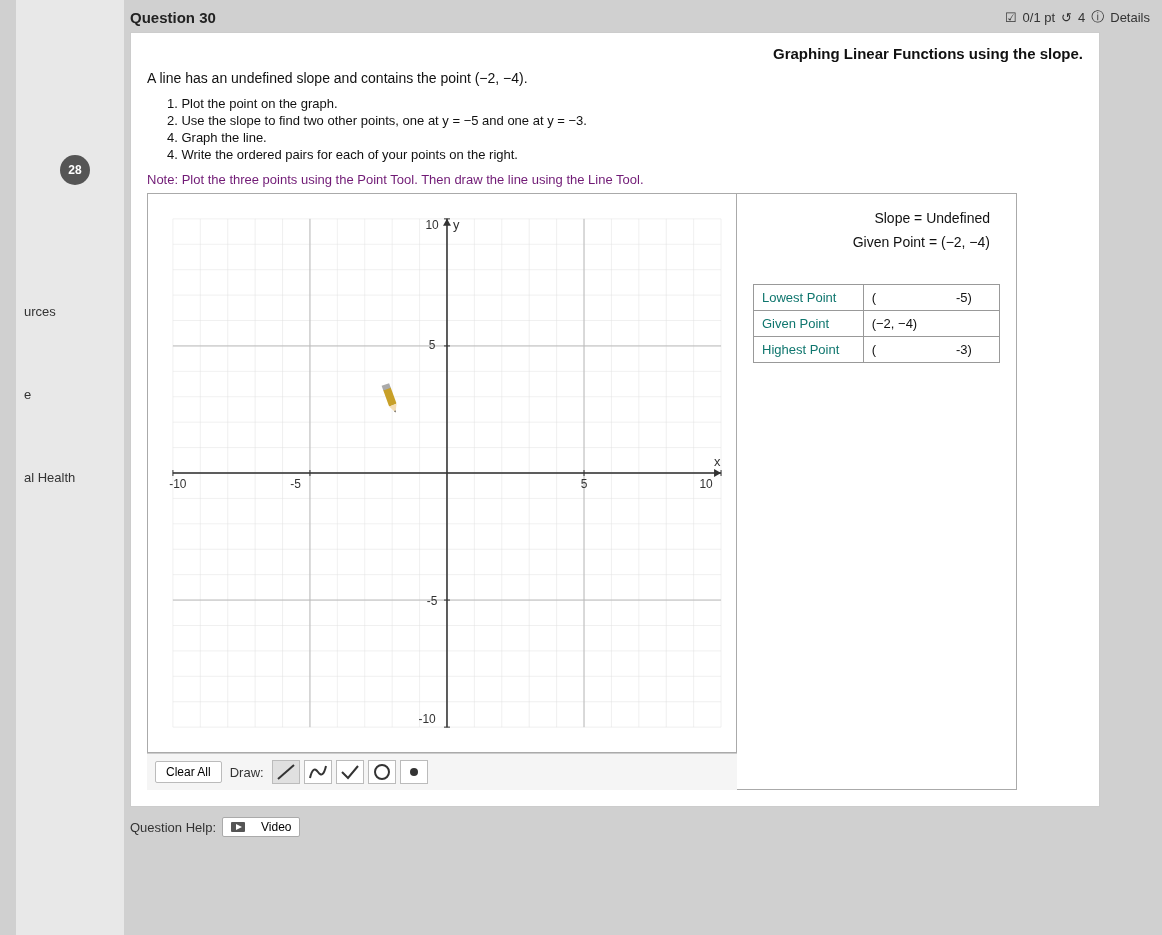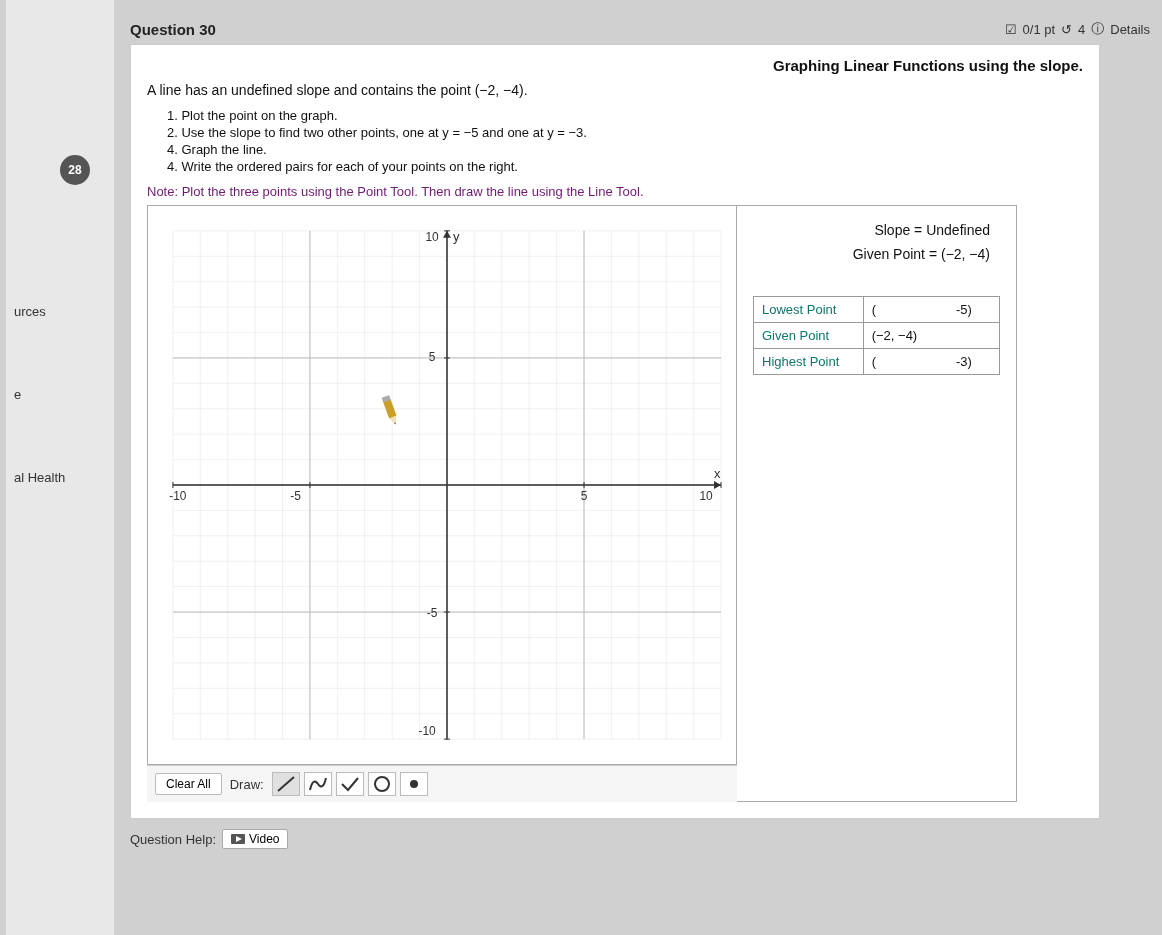--- a/index.html
+++ b/index.html
@@ -7,21 +7,21 @@
       background: #d0d0d0;
       font-family: Arial, sans-serif;
       font-size: 14px;
       width: 1162px;
       min-height: 935px;
       position: relative;
     }
 
     .left-sidebar {
       position: absolute;
-      left: 6px;
+      left: 16px;
       top: 0;
       width: 108px;
       height: 935px;
       background: #e8e8e8;
       display: flex;
       flex-direction: column;
       align-items: flex-start;
       padding-top: 300px;
     }
 
@@ -43,21 +43,21 @@
       display: flex;
       align-items: center;
       justify-content: center;
       font-size: 12px;
       font-weight: bold;
     }
 
     .main-content {
       position: absolute;
       left: 130px;
-      top: 12px;
+      top: 0;
       width: 1020px;
     }
 
     .top-bar {
       display: flex;
       justify-content: space-between;
       align-items: center;
       padding: 8px 0 6px 0;
     }
 
@@ -237,21 +237,21 @@
       align-items: center;
       gap: 6px;
       margin-top: 10px;
       font-size: 13px;
       color: #333;
     }
 
     .video-btn {
       display: flex;
       align-items: center;
-      gap: 4px;
+      gap: 16px;
       background: white;
       border: 1px solid #aaa;
       padding: 2px 8px;
       cursor: pointer;
       font-size: 12px;
       border-radius: 2px;
     }
   </style>
 </head>
 <body>

